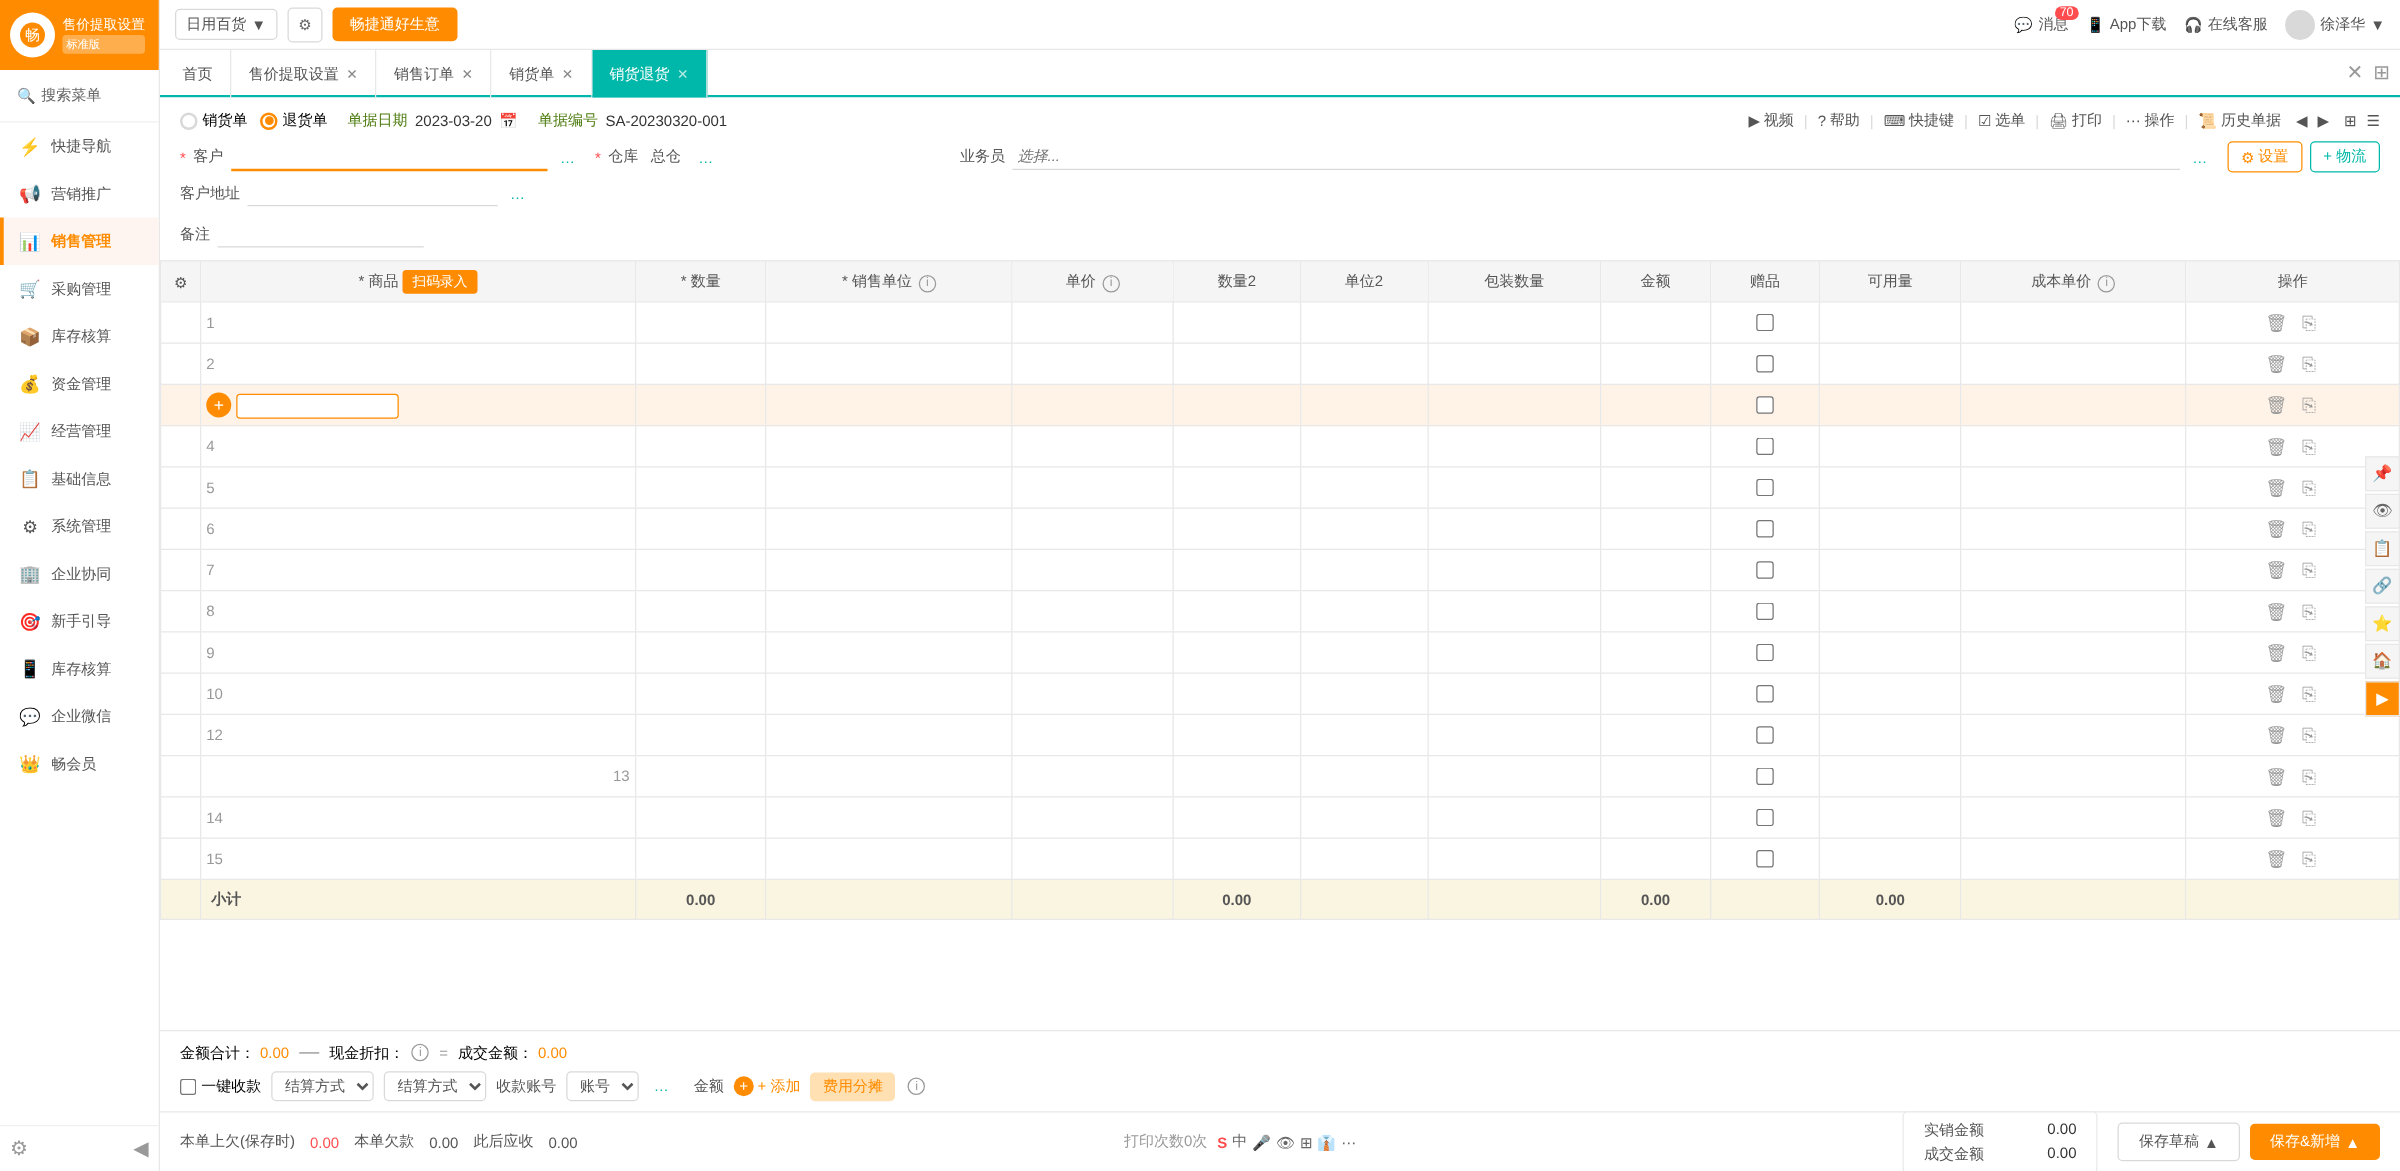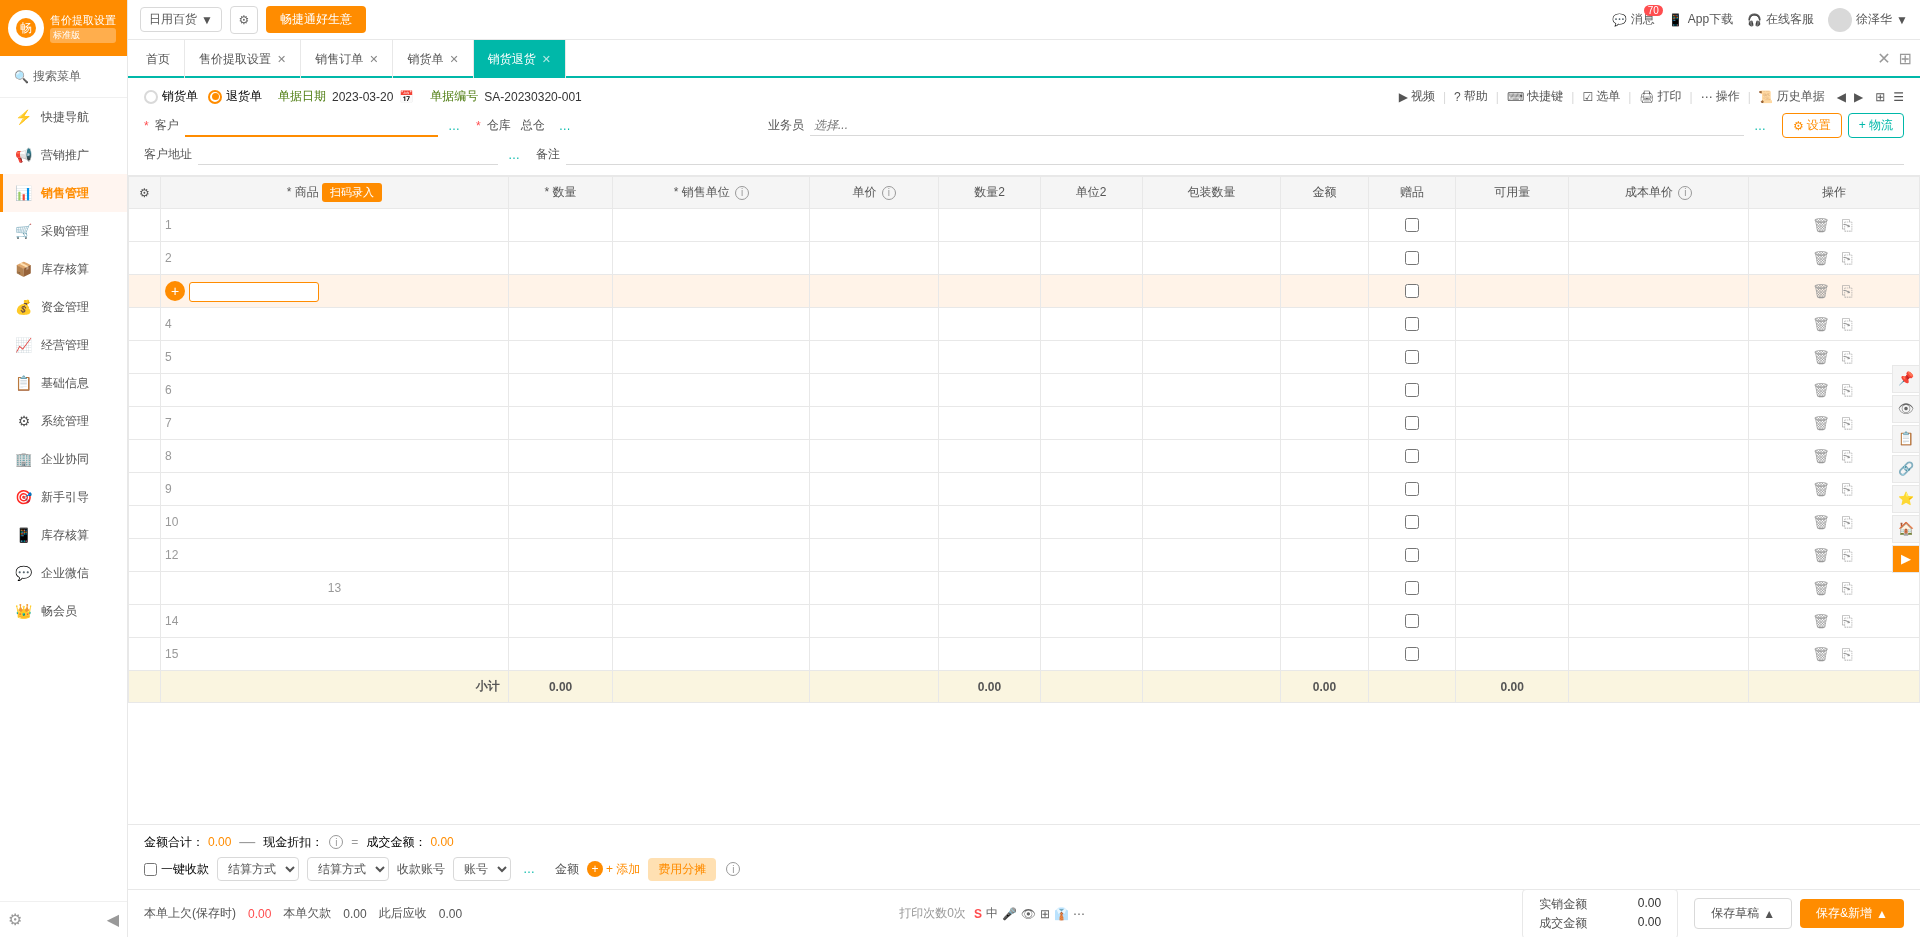--- a/index.html
+++ b/index.html
@@ -63,21 +63,21 @@
     
     .form-row2 { display: flex; align-items: center; gap: 12px; margin-bottom: 6px; }
     .field-group { display: flex; align-items: center; gap: 6px; flex: 1; }
     .field-group .req { color: #ff4d4f; }
     .field-group .field-label { color: #555; white-space: nowrap; }
     .field-input { flex: 1; border: none; border-bottom: 1px solid #d9d9d9; padding: 3px 4px; outline: none; color: #333; min-width: 60px; background: transparent; font-style: italic; }
     .field-dots { color: #00b8a9; cursor: pointer; padding: 0 4px; }
     .btn-small { border: 1px solid #d9d9d9; background: #fff; padding: 3px 10px; border-radius: 4px; cursor: pointer; font-size: 12px; color: #555; display: flex; align-items: center; gap: 3px; margin-left: auto; }
     .btn-small.orange { color: #ff8c00; border-color: #ff8c00; }
     .btn-small.green { color: #00b8a9; border-color: #00b8a9; }
-    .form-row3 { display: flex; align-items: flex-start; gap: 12px; }
+    .form-row3 { display: flex; align-items: flex-start; gap: 12px; flex-direction: column; }
 
     
     .table-wrapper { flex: 1; overflow: auto; background: #fff; }
     .data-table { width: 100%; border-collapse: collapse; }
     .data-table th { background: #f5f5f5; border: 1px solid #e8e8e8; padding: 6px 8px; text-align: center; color: #555; font-weight: 500; white-space: nowrap; font-size: 12px; position: sticky; top: 0; z-index: 1; }
     .data-table td { border: 1px solid #e8e8e8; padding: 5px 8px; text-align: center; color: #333; font-size: 12px; height: 32px; }
     .data-table tr.active-row td { background: #fff3e8; }
     .th-settings { width: 32px; }
     .scan-btn { background: #ff8c00; color: #fff; border: none; border-radius: 3px; padding: 2px 8px; cursor: pointer; font-size: 11px; }
     .checkbox-cell { display: flex; align-items: center; justify-content: center; }
@@ -655,21 +655,21 @@
       <td></td>
       <td>
         <div class="action-btns">
           <button class="icon-btn" title="删除">🗑</button>
           <button class="icon-btn" title="复制">⎘</button>
         </div>
       </td>
     </tr>
             <tr>
       <td></td>
-      <td style="text-align:center;padding:2px 4px;"><span style="color:#999;">13</span></td>
+      <td style="text-align:right;padding:2px 4px;"><span style="color:#999;">13</span></td>
       <td></td>
       <td></td>
       <td></td>
       <td></td>
       <td></td>
       <td></td>
       <td></td>
       <td>
         <div class="checkbox-cell">
                   <input type="checkbox" style="">
@@ -727,21 +727,21 @@
       <td></td>
       <td>
         <div class="action-btns">
           <button class="icon-btn" title="删除">🗑</button>
           <button class="icon-btn" title="复制">⎘</button>
         </div>
       </td>
     </tr>
             <tr class="subtotal-row">
     <td></td>
-    <td style="text-align:right;padding-left:8px;margin-left:44px;">小计</td>
+    <td style="text-align:left;padding-left:8px;margin-left:44px;">小计</td>
     <td>0.00</td>
     <td></td>
     <td></td>
     <td>0.00</td>
     <td></td>
     <td></td>
     <td>0.00</td>
     <td></td>
     <td>0.00</td>
     <td></td>

